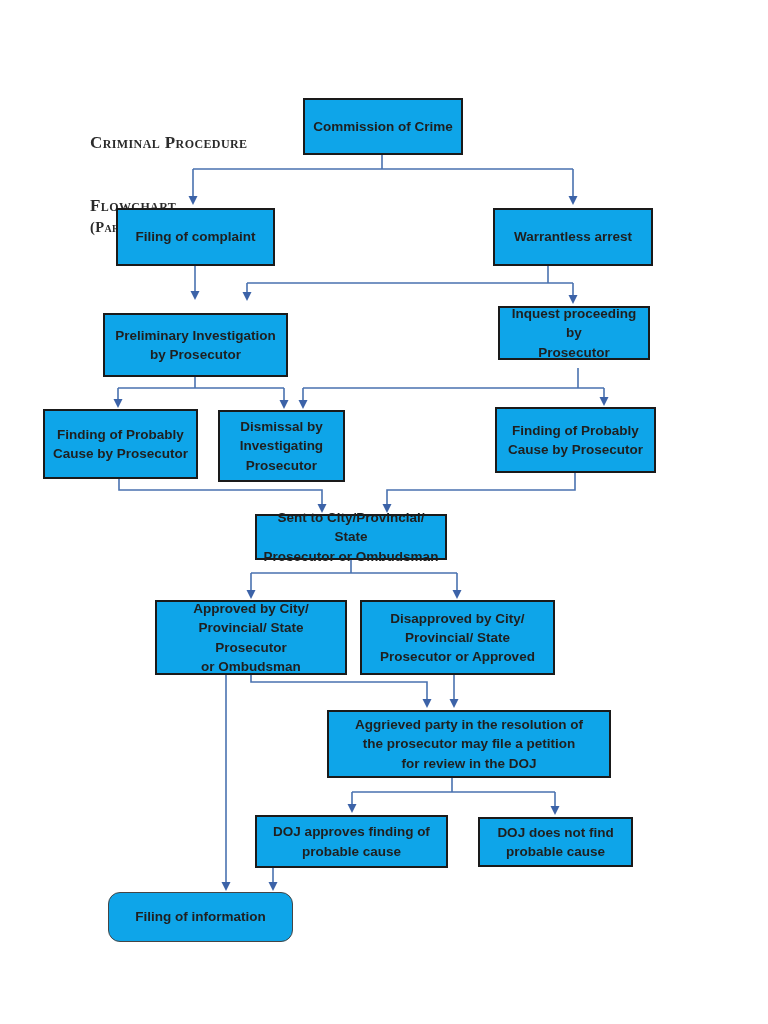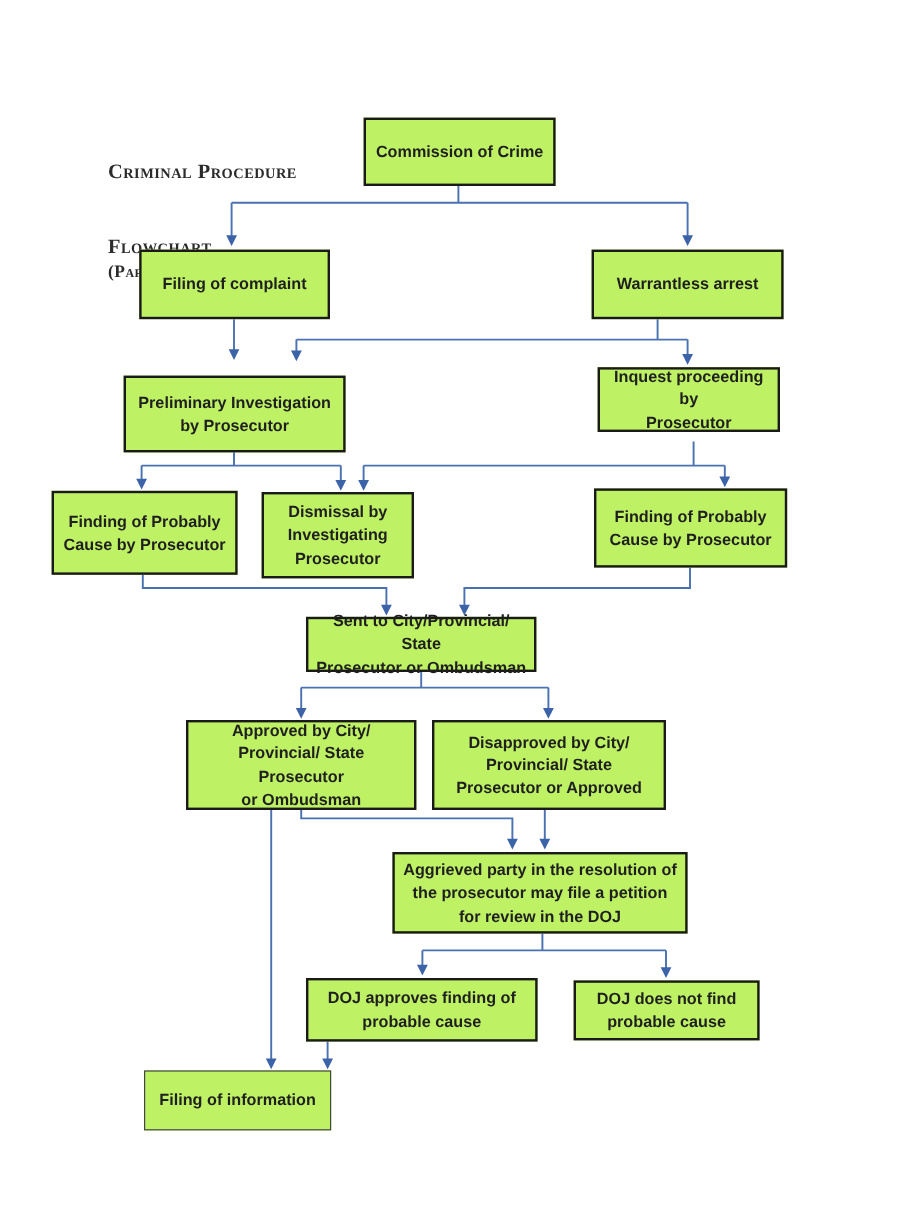--- a/index.html
+++ b/index.html
@@ -24,21 +24,21 @@
     font-variant:small-caps;
     color:var(--title_color);
     letter-spacing:0.4px;
   }
   .title .t1,.title .t2{font-size:17px;font-weight:700;line-height:24px;margin-top:39px;}
   .title .t3{font-size:14.5px;font-weight:600;line-height:16px;margin-top:1px;}
   .node{
     position:absolute;
     box-sizing:border-box;
     border:2px solid var(--border);
-    background:#bef264;
+    background:#0ea5e9;
     display:flex;align-items:center;justify-content:center;
     text-align:center;
     color:var(--text);
     font-size:13.5px;font-weight:bold;line-height:1.42;
     padding:2px 5px;
     white-space:pre-line;
   }
   .node.heavy{border-width:2.5px;}
   .node.thin{border-width:1.5px;border-color:#454545;}
   svg.wires{position:absolute;left:0;top:0;pointer-events:none;}
@@ -50,24 +50,24 @@
   #n-filing-complaint{left:116px;top:208px;width:159px;height:58px;}
   #n-warrantless{left:493px;top:208px;width:160px;height:58px;}
   #n-prelim{left:103px;top:313px;width:185px;height:64px;}
   #n-inquest{left:498px;top:306px;width:152px;height:54px;}
   #n-finding-left{left:43px;top:409px;width:155px;height:70px;}
   #n-dismissal{left:218px;top:410px;width:127px;height:72px;}
   #n-finding-right{left:495px;top:407px;width:161px;height:66px;}
   #n-sent-to{left:255px;top:514px;width:192px;height:46px;}
   #n-approved{left:155px;top:600px;width:192px;height:75px;}
   #n-disapproved{left:360px;top:600px;width:195px;height:75px;}
-  #n-aggrieved{left:327px;top:710px;width:246px;height:68px;}
+  #n-aggrieved{left:327px;top:710px;width:284px;height:68px;}
   #n-doj-approves{left:255px;top:815px;width:193px;height:53px;}
   #n-doj-not-find{left:478px;top:817px;width:155px;height:50px;}
-  #n-filing-info{left:120px;top:892px;width:156px;height:50px;}
+  #n-filing-info{left:108px;top:892px;width:185px;height:50px;border-radius:12px;}
 </style>
 </head>
 <body>
 
 <div class="page">
 
   <div class="title">
     <div class="t1">Criminal Procedure</div>
     <div class="t2">Flowchart</div>
     <div class="t3">(Part I)</div>

